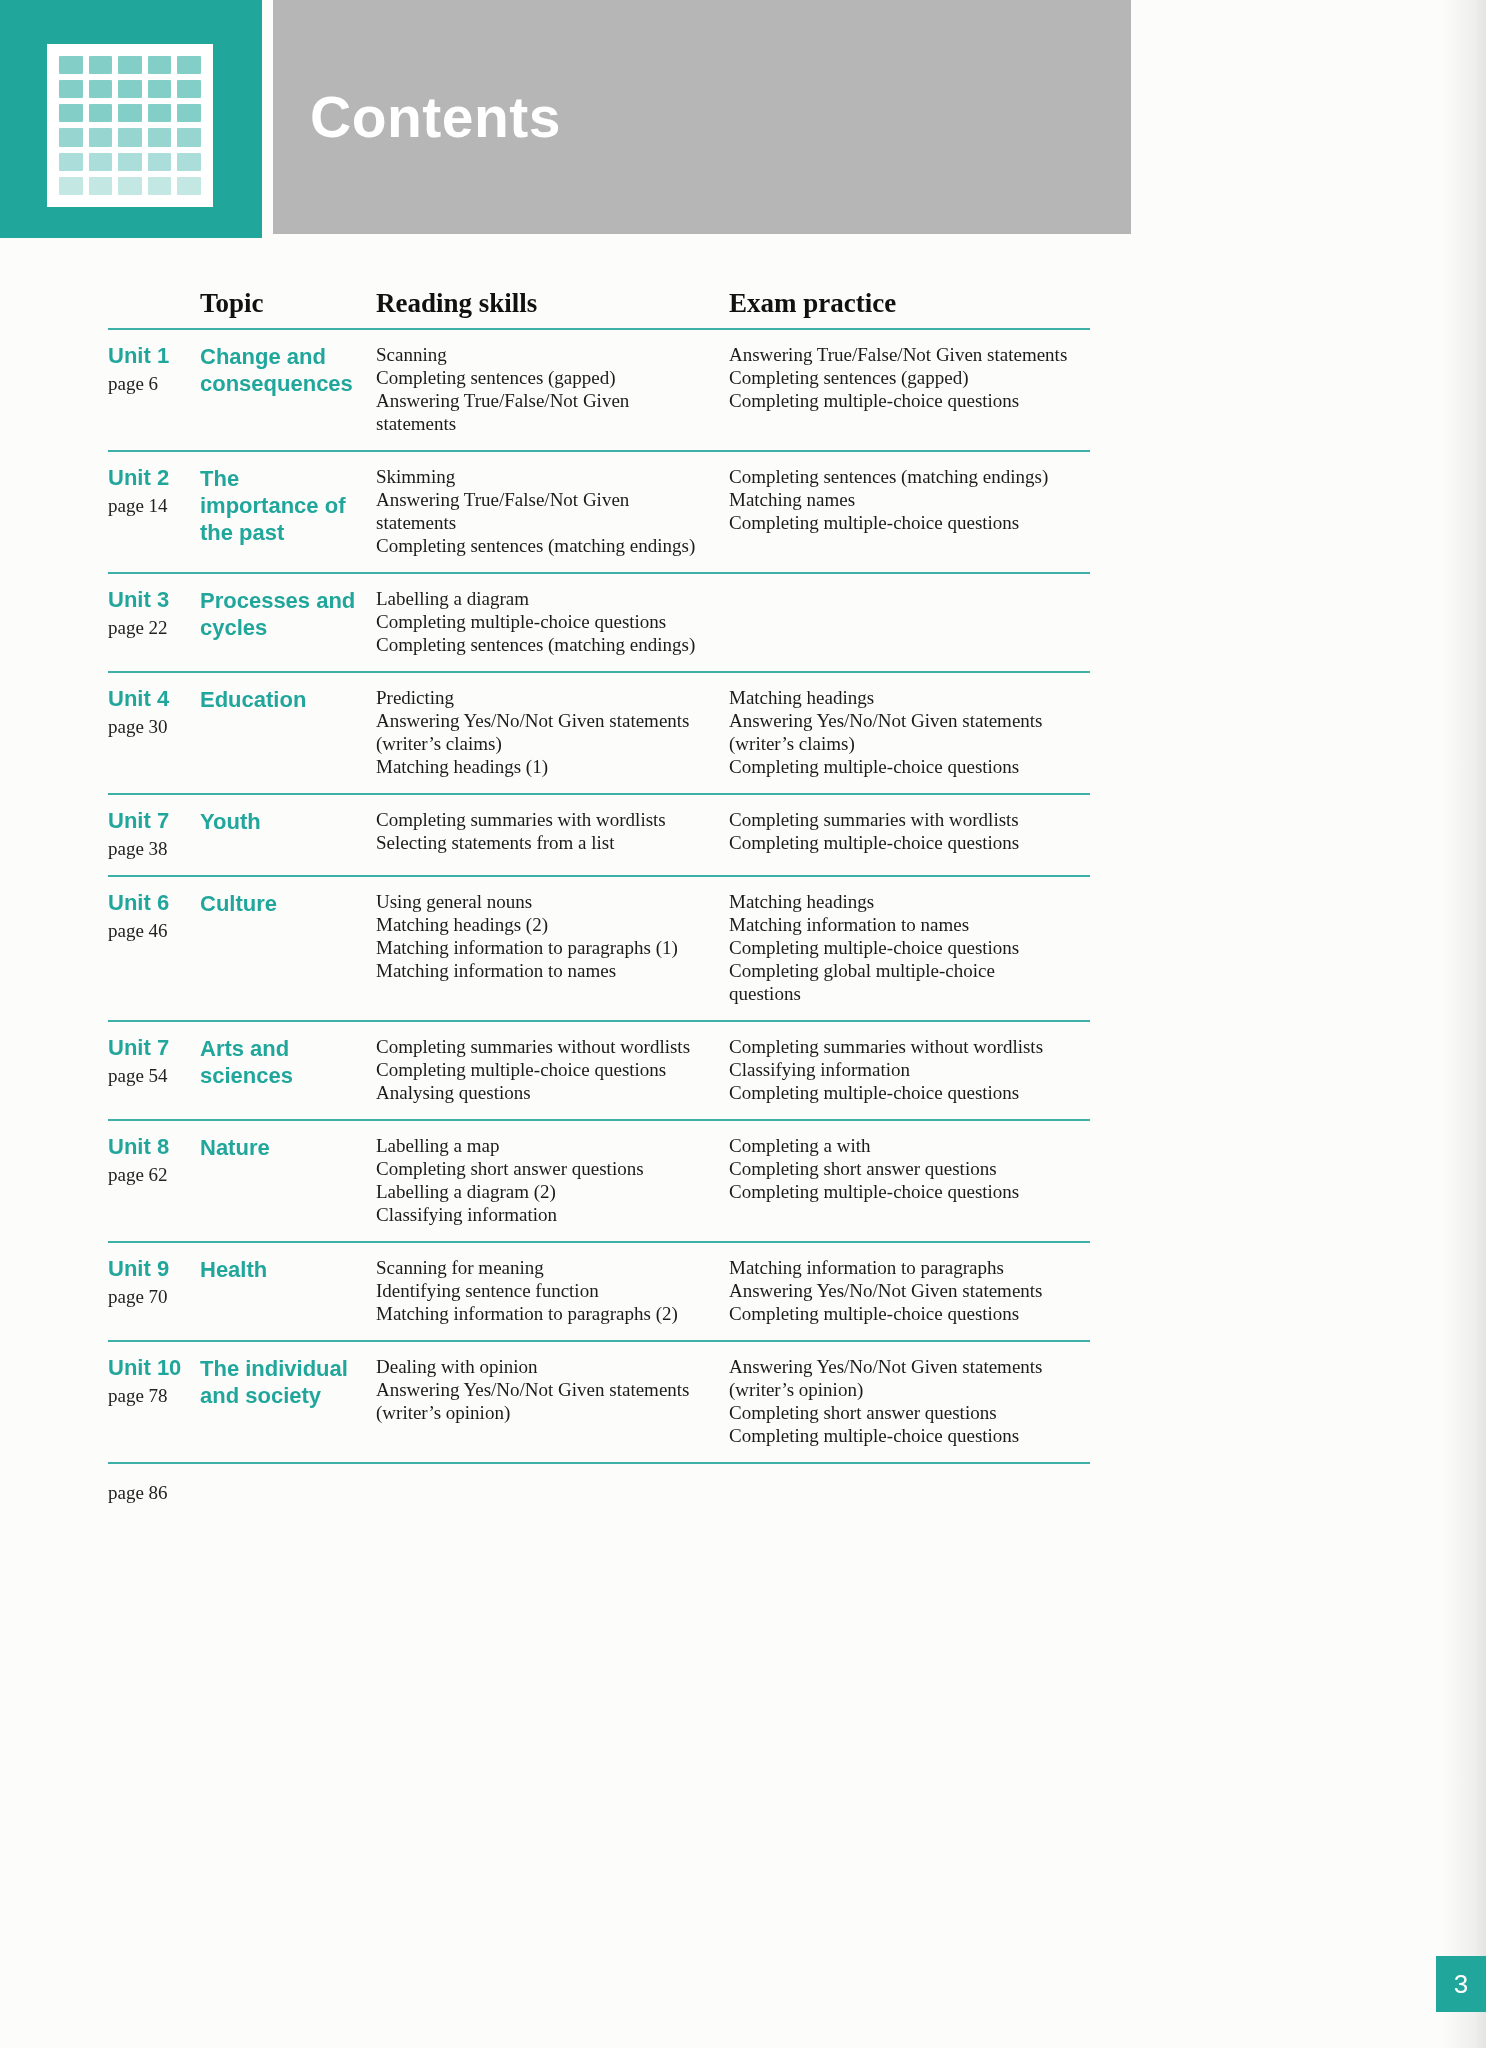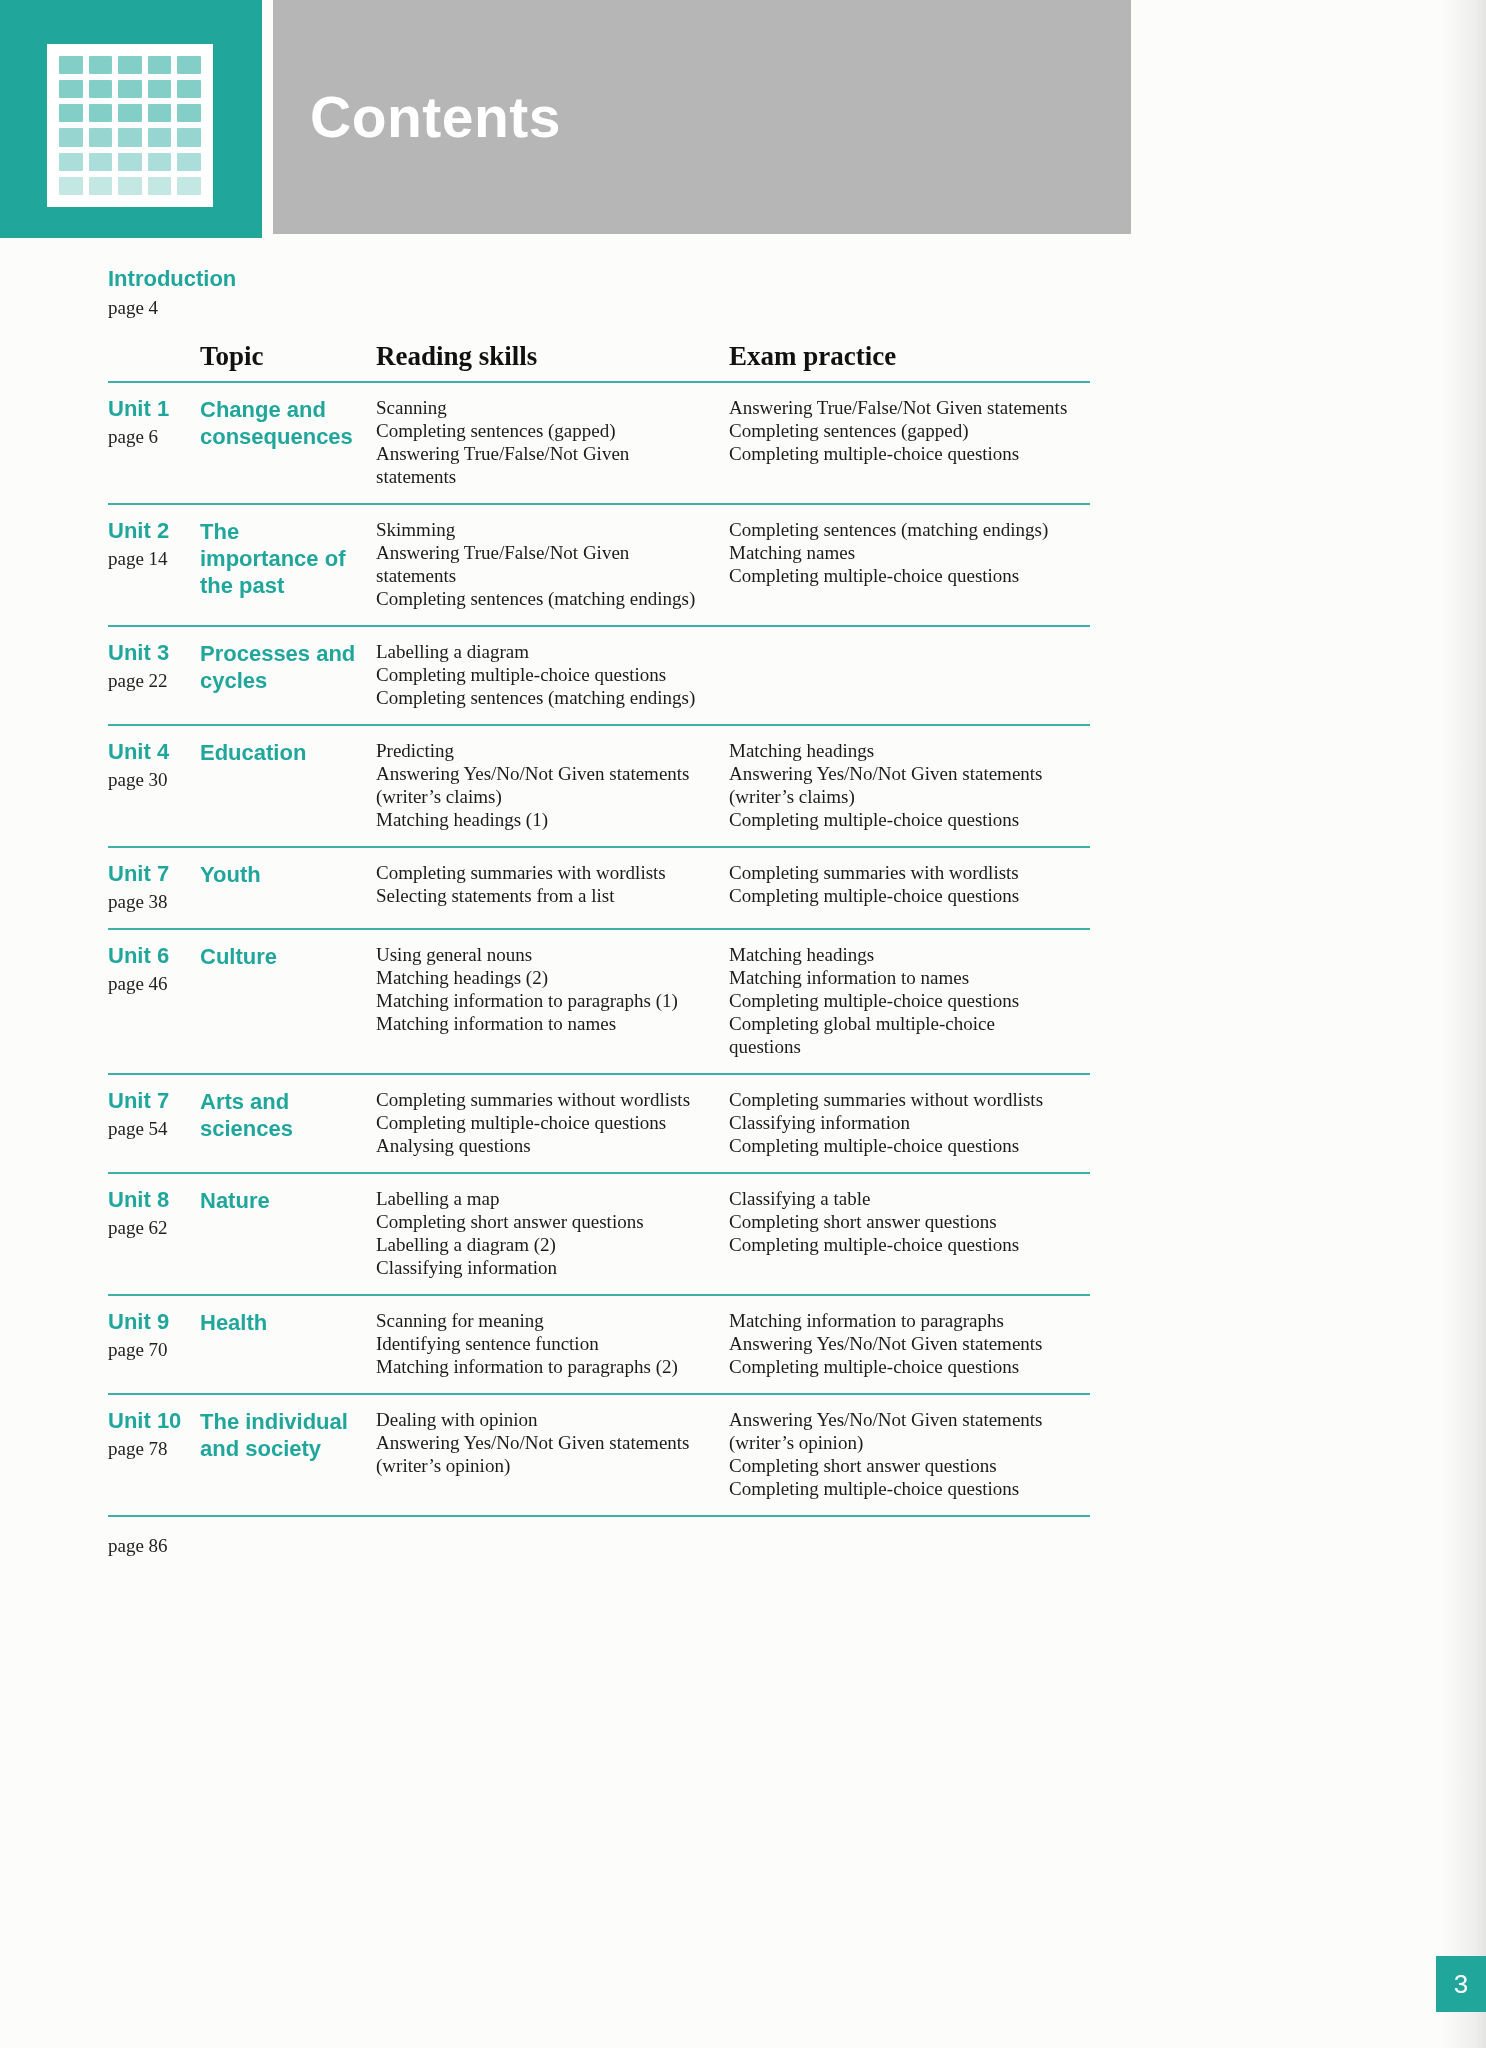--- a/index.html
+++ b/index.html
@@ -110,24 +110,20 @@
         <span class="sq"></span>
       </div>
   </div>
 
   <div class="title-band">
     <h1>Contents</h1>
   </div>
 
   <div class="content">
 
-    <div class="intro">
-      <div class="section-label">Introduction</div>
-      <div class="page-ref">page 4</div>
-    </div>
 
     <div class="toc-head">
       <div class="col-h"></div>
       <div class="col-h">Topic</div>
       <div class="col-h">Reading skills</div>
       <div class="col-h">Exam practice</div>
     </div>
 
     <div class="toc-rows">
         <div class="toc-row">
@@ -250,21 +246,21 @@
             <div class="page-ref">page 62</div>
           </div>
           <div class="cell topic-cell">Nature</div>
           <div class="cell skills-cell">
             <div class="line">Labelling a map</div>
             <div class="line">Completing short answer questions</div>
             <div class="line">Labelling a diagram (2)</div>
             <div class="line">Classifying information</div>
           </div>
           <div class="cell skills-cell">
-            <div class="line">Classifying a table</div>
+            <div class="line">Completing a with</div>
             <div class="line">Completing short answer questions</div>
             <div class="line">Completing multiple-choice questions</div>
           </div>
         </div>
         <div class="toc-row">
           <div class="cell unit-cell">
             <div class="unit-name">Unit 9</div>
             <div class="page-ref">page 70</div>
           </div>
           <div class="cell topic-cell">Health</div>

